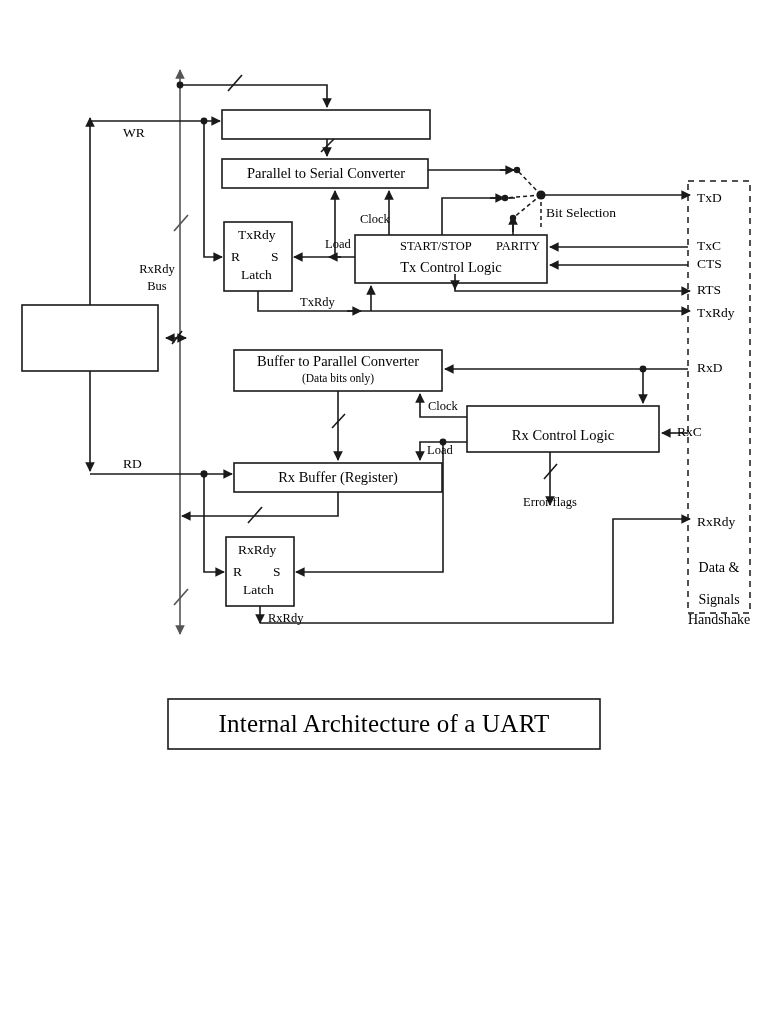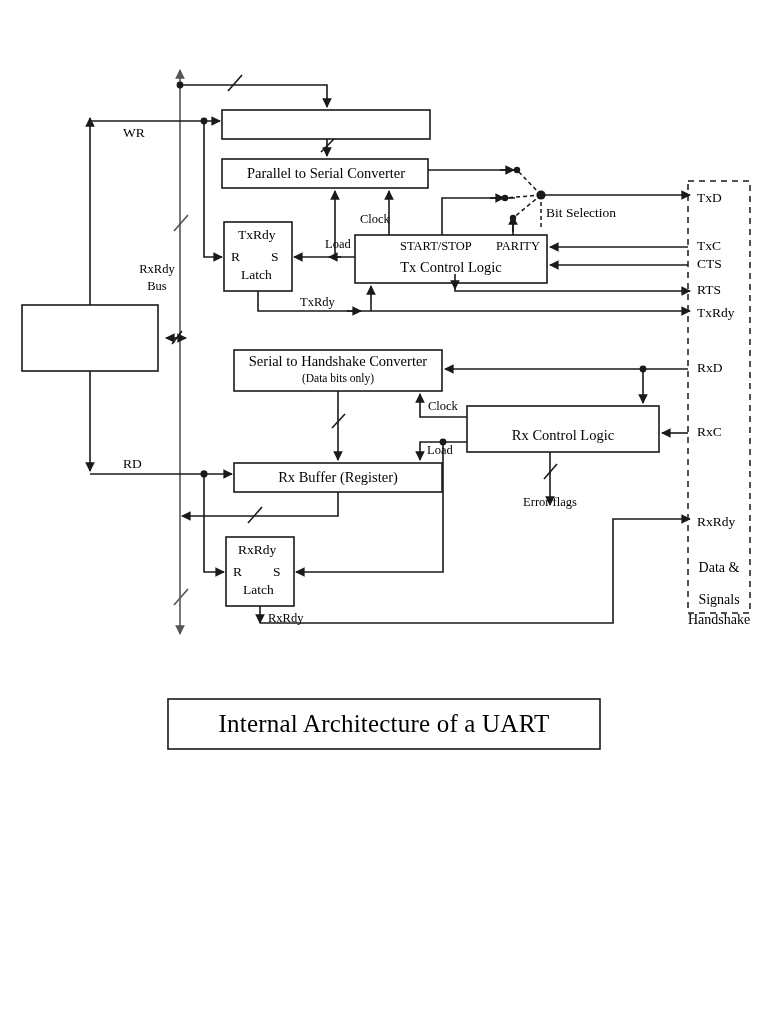--- a/index.html
+++ b/index.html
@@ -197,21 +197,21 @@
     <div class="lbl t14" style="left:17px; top:45px; position:absolute;">Latch</div>
   </div>
 
   <div style="position:absolute; left:355px; top:235px; width:192px; height:63px;">
     <div class="lbl t13" style="left:45px; top:4px; position:absolute;">START/STOP</div>
     <div class="lbl t13" style="left:141px; top:4px; position:absolute;">PARITY</div>
     <div class="lbl t15 ctr" style="left:96px; top:24px; position:absolute;">Tx Control Logic</div>
   </div>
 
   <div style="position:absolute; left:234px; top:350px; width:208px; height:41px;">
-    <div class="lbl t15 ctr" style="left:104px; top:3px; position:absolute;">Serial to Handshake Converter</div>
+    <div class="lbl t15 ctr" style="left:104px; top:3px; position:absolute;">Buffer to Parallel Converter</div>
     <div class="lbl sub ctr" style="left:104px; top:22px; position:absolute;">(Data bits only)</div>
   </div>
 
   <div class="box-text t15" style="left:467px; top:406px; width:192px; height:58px;">
     <span>Rx Control Logic</span>
   </div>
 
   <div class="box-text t15" style="left:234px; top:463px; width:208px; height:29px;">
     <span>Rx Buffer (Register)</span>
   </div>
@@ -237,21 +237,21 @@
   <div class="lbl t13 ctr" style="left:550px; top:495px;">Error flags</div>
   <div class="lbl t13" style="left:268px; top:611px;">RxRdy</div>
 
   <div id="pin-layer">
       <div class="lbl t14" style="left: 697px; top: 190px;">TxD</div>
       <div class="lbl t14" style="left: 697px; top: 238px;">TxC</div>
       <div class="lbl t14" style="left: 697px; top: 256px;">CTS</div>
       <div class="lbl t14" style="left: 697px; top: 282px;">RTS</div>
       <div class="lbl t14" style="left: 697px; top: 305px;">TxRdy</div>
       <div class="lbl t14" style="left: 697px; top: 360px;">RxD</div>
-      <div class="lbl t14" style="left: 697px; top: 424px;">RxC</div>
+      <div class="lbl t14" style="left: 677px; top: 424px;">RxC</div>
       <div class="lbl t14" style="left: 697px; top: 514px;">RxRdy</div>
     </div>
 
   <div class="lbl t12 ctr" style="left:719px; top:560px;">Data &amp;</div>
   <div class="lbl t12 ctr" style="left:719px; top:576px;margin-top:36px;">Handshake</div>
   <div class="lbl t12 ctr" style="left:719px; top:592px;">Signals</div>
 
   <div class="box-text title-text" style="left:168px; top:699px; width:432px; height:50px;">
     <span>Internal Architecture of a UART</span>
   </div>

